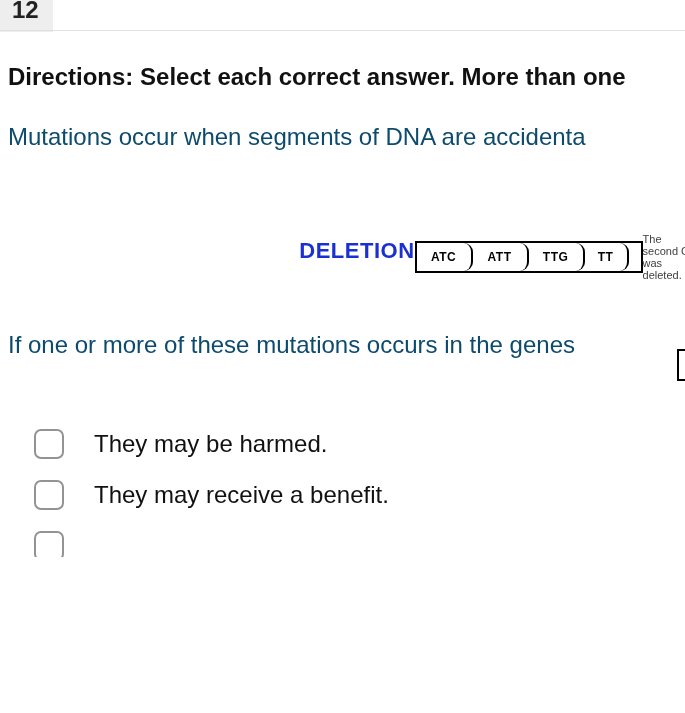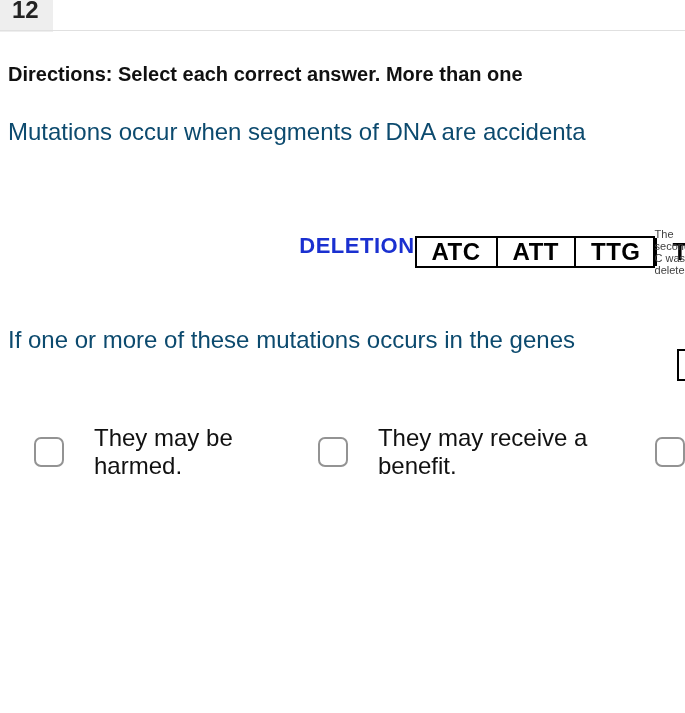--- a/index.html
+++ b/index.html
@@ -27,21 +27,21 @@
     border: none;
     border-top: 1px solid #e0e0e0;
     margin: 0 0 0 0;
     position: relative;
     top: -8px;
   }
   .content {
     padding: 24px 0 0 8px;
   }
   .directions {
-    font-size: 20px;
+    font-size: 24px;
     font-weight: 700;
     color: #111;
     margin-bottom: 30px;
     white-space: nowrap;
   }
   .stem {
     font-size: 24px;
     color: #0c4a6e;
     line-height: 1.35;
     margin-bottom: 80px;
@@ -67,26 +67,27 @@
   }
   .seq-box {
     border: 2px solid #000;
     display: flex;
     height: 32px;
     width: 240px;
   }
   .seq-cell {
     border-right: 2px solid #000;
     font-weight: 700;
-    font-size: 24px;
+    font-size: 12px;
     display: flex;
     align-items: center;
     justify-content: center;
-    padding: 0 15px;
+    padding: 0 6px;
     letter-spacing: 0.5px;
+    border-radius: 9px;
   }
   .seq-cell.c0 { flex: 0 0 56px; }
   .seq-cell.c1 { flex: 0 0 56px; }
   .seq-cell.c2 { flex: 0 0 56px; }
   .seq-cell.c3 { flex: 0 0 44px; }
   .seq-cell.c4 { flex: 1; border-right: none; }
   .seq-caption {
     font-size: 11px;
     color: #404040;
   }
@@ -109,21 +110,22 @@
   }
   .followup {
     font-size: 24px;
     color: #0c4a6e;
     margin-bottom: 70px;
     white-space: nowrap;
   }
   .options {
     padding-left: 26px;
     display: flex;
-    gap: 30px;
+    flex-direction: column;
+    gap: 21px;
   }
   .option-row {
     display: flex;
     align-items: center;
     gap: 30px;
     cursor: pointer;
   }
   .checkbox {
     width: 30px;
     height: 30px;

